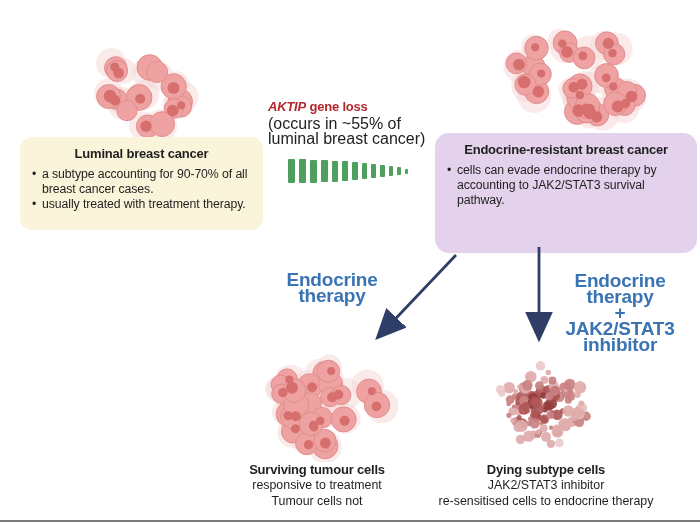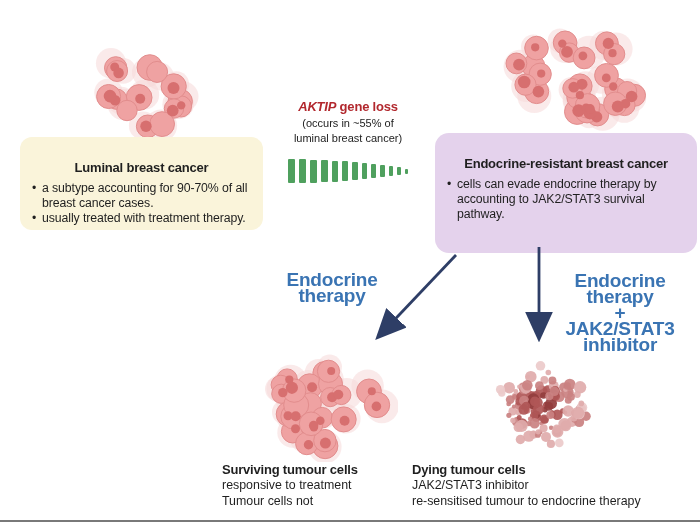--- a/index.html
+++ b/index.html
@@ -5,36 +5,36 @@
   html,body{margin:0;padding:0;background:#fff;}
   .canvas{
     position:relative;width:700px;height:525px;background:#fff;overflow:hidden;
     font-family:"Liberation Sans","DejaVu Sans",sans-serif;color:#1f1f1f;
   }
   .abs{position:absolute;}
   
   .box{box-sizing:border-box;padding:7px 12px;letter-spacing:-0.1px;}
   .box-left{left:20px;top:137px;width:243px;height:93px;background:var(--left-bg,#faf4da);border-radius:12px;}
   .box-right{left:435px;top:133px;width:262px;height:120px;background:var(--right-bg,#e4d2ec);border-radius:14px;}
-  .box-title{font-weight:bold;font-size:13px;text-align:center;margin:16px 0 6px 0;letter-spacing:-0.2px;}
+  .box-title{font-weight:bold;font-size:13px;text-align:center;margin:2px 0 6px 0;letter-spacing:-0.2px;}
   .bullet{display:flex;font-size:12.3px;line-height:15px;}
   .bullet .dot{width:10px;flex:0 0 10px;}
   
-  .gene-loss{left:268px;top:99px;width:160px;text-align:center;}
+  .gene-loss{left:268px;top:99px;width:160px;}
   .gl-title{font-size:13px;font-weight:bold;color:var(--accent-red,#b2282e);letter-spacing:-0.2px;}
   .gl-gene{font-style:italic;}
-  .gl-sub{font-size:11px;line-height:15px;color:#222;margin-top:2px;}
+  .gl-sub{font-size:16px;line-height:15px;color:#222;margin-top:2px;}
   .bars{display:flex;align-items:center;justify-content:center;gap:4px;height:26px;margin-top:12px;}
   .bars span{display:block;background:var(--bars-green,#4fa05e);border-radius:1px;}
   
   .path-label{color:var(--label-blue,#3a74b3);font-weight:bold;text-align:center;font-size:19px;line-height:16px;letter-spacing:-0.2px;}
   .pl-left{left:257px;top:272px;width:150px;}
   .pl-right{left:542px;top:273px;width:156px;}
   
-  .caption{text-align:left;}
+  .caption{text-align:center;}
   .cap-title{font-weight:bold;font-size:13px;line-height:16px;letter-spacing:-0.2px;}
   .cap-sub{font-size:12.4px;line-height:15.5px;}
   .cap-left{left:222px;top:462px;width:190px;}
   .cap-right{left:412px;top:462px;width:268px;}
   .arrows{left:0;top:0;pointer-events:none;}
   .bottom-line{left:0;top:520px;width:700px;height:2px;background:#575757;opacity:.8;}
 </style>
 </head>
 <body>
 
@@ -423,19 +423,19 @@
     <div>+</div>
     <div>JAK2/STAT3 inhibitor</div>
   </div>
 
   <div class="abs caption cap-left">
     <div class="cap-title">Surviving tumour cells</div>
     <div class="cap-sub">responsive to treatment</div>
     <div class="cap-sub">Tumour cells not</div>
   </div>
   <div class="abs caption cap-right">
-    <div class="cap-title">Dying tumour cells</div>
+    <div class="cap-title">Dying subtype cells</div>
     <div class="cap-sub">JAK2/STAT3 inhibitor</div>
-    <div class="cap-sub">re-sensitised tumour to endocrine therapy</div>
+    <div class="cap-sub">re-sensitised cells to endocrine therapy</div>
   </div>
 
   <div class="abs bottom-line"></div>
 </div>
 
 </body></html>

